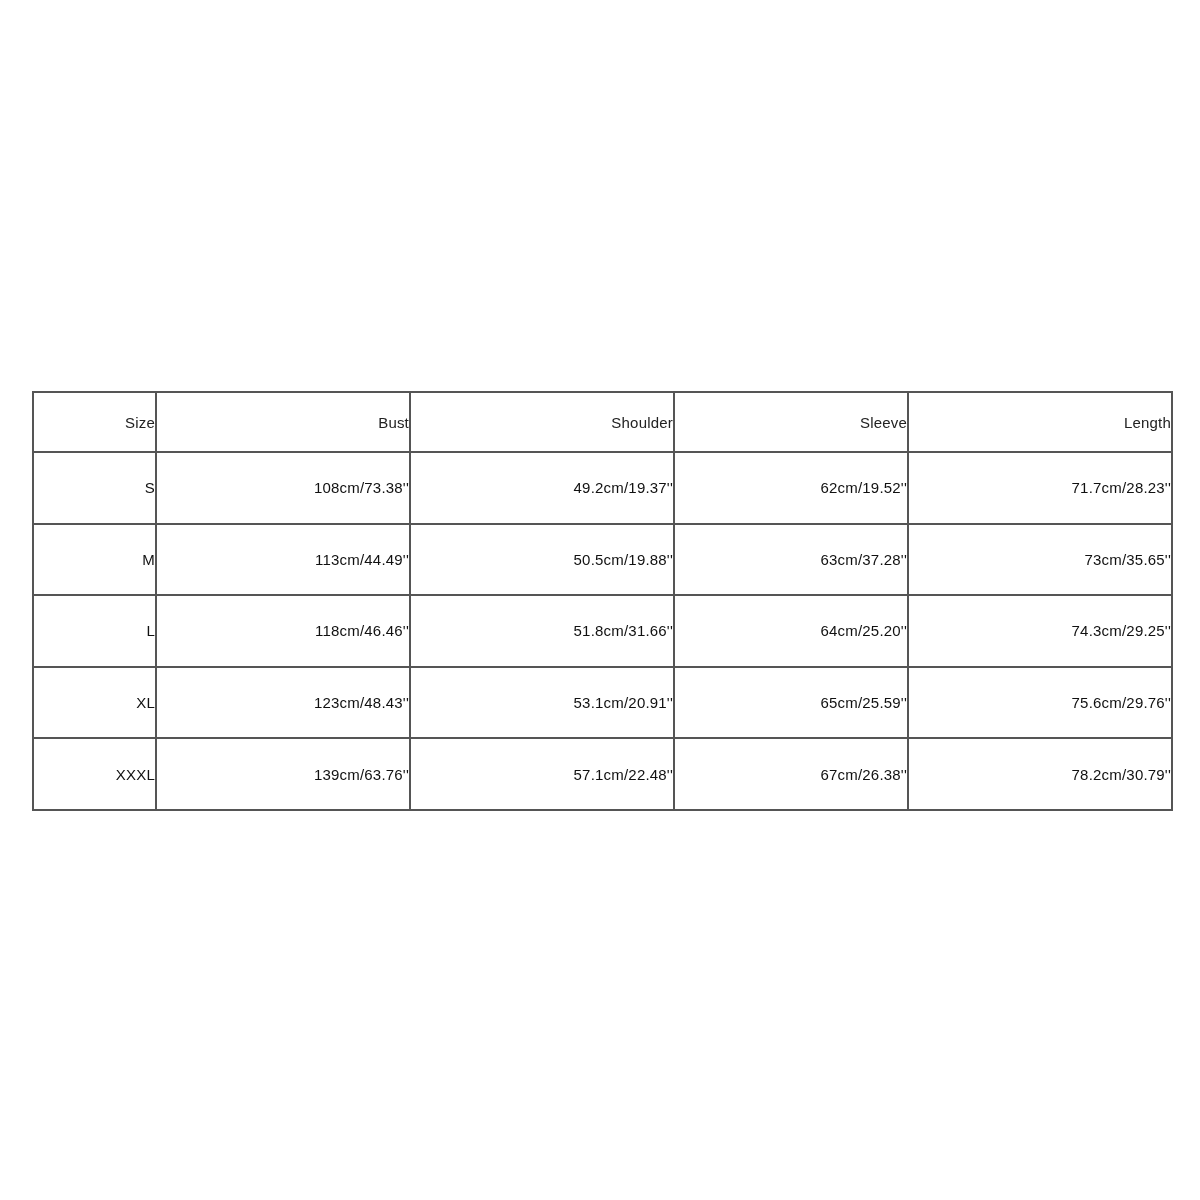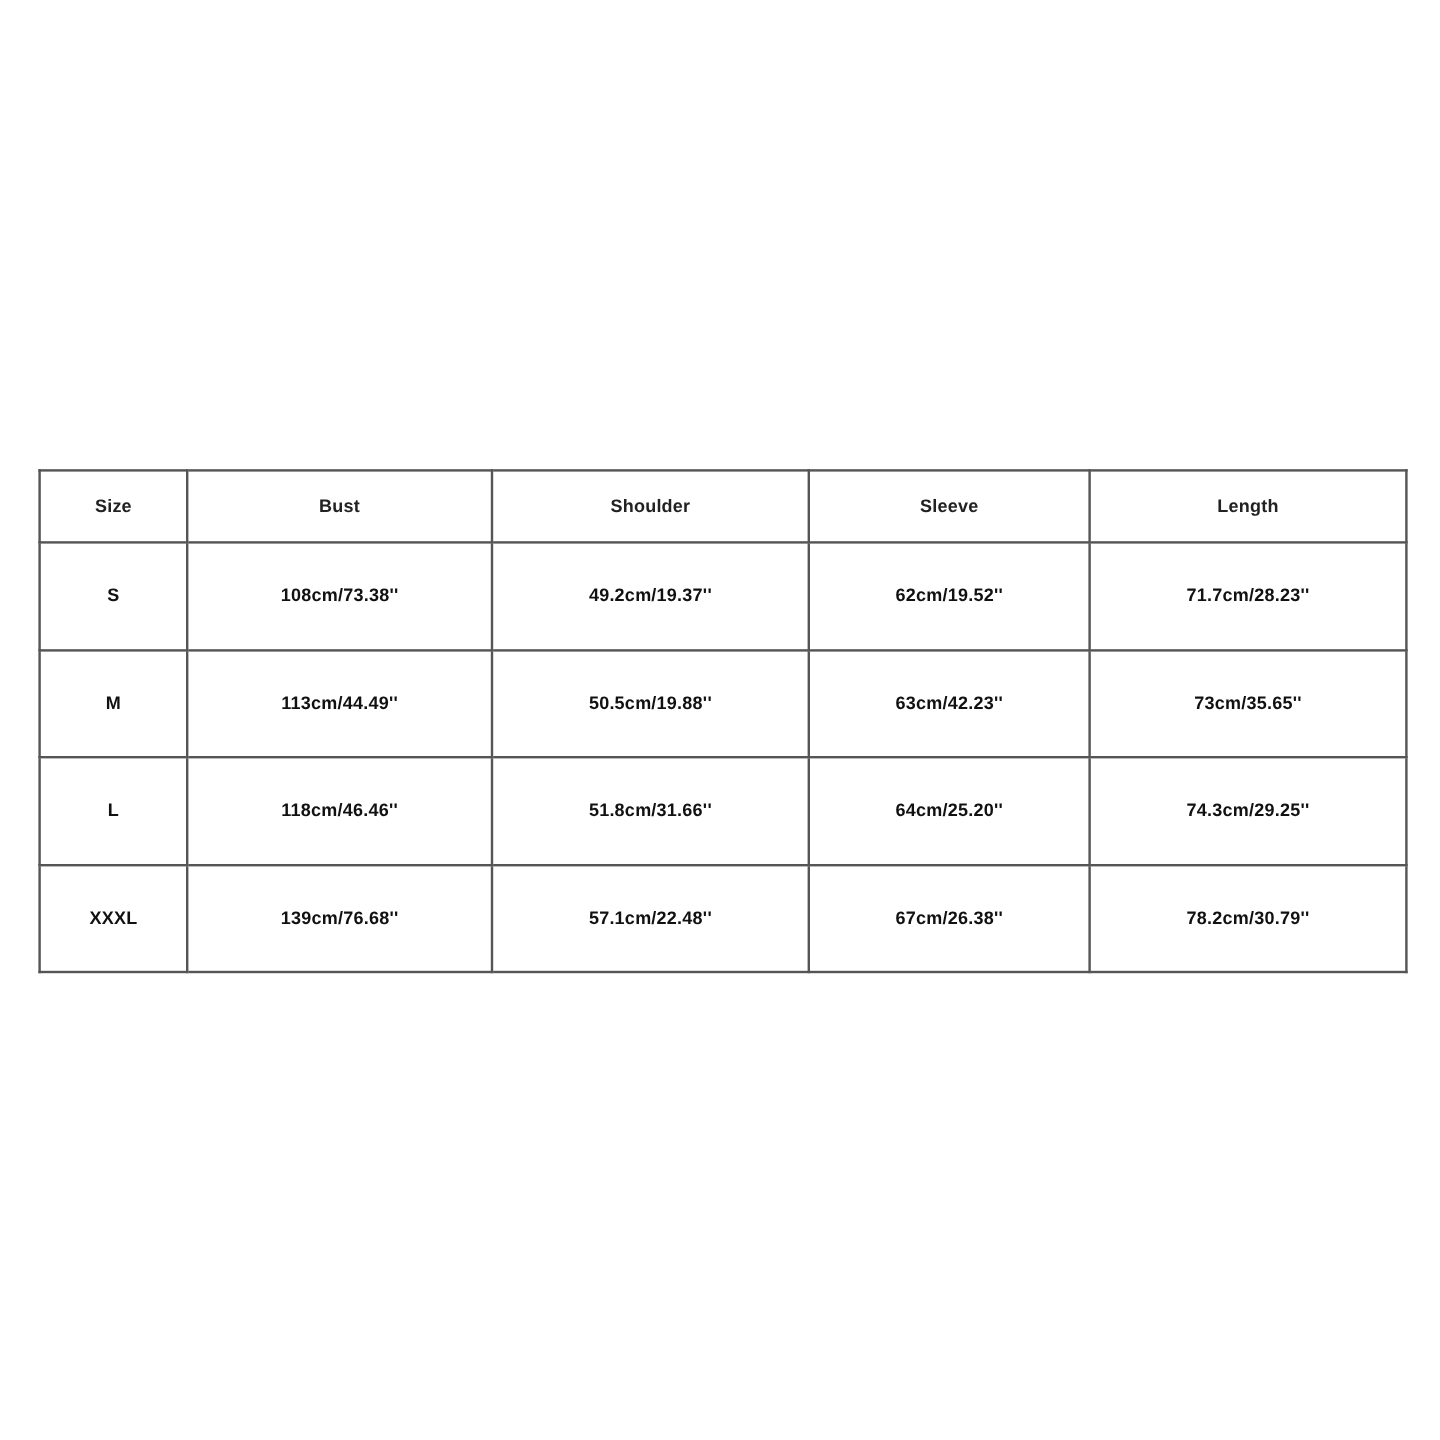--- a/index.html
+++ b/index.html
@@ -9,22 +9,22 @@
       font-family: "Liberation Sans", "DejaVu Sans", sans-serif;
     }
     table.size-chart {
       position: absolute; left: 32px; top: 391px;
       width: 1139px; height: 420px;
       border-collapse: collapse; table-layout: fixed;
       border: 2px solid #555555;
     }
     table.size-chart td, table.size-chart th {
       border: 2px solid #555555;
-      text-align: center; vertical-align: middle;
-      font-size: 15px; font-weight: bold; color: #111111;
+      text-align: right; vertical-align: middle;
+      font-size: 15px; font-weight: normal; color: #111111;
       padding: 0; height: 58px;
       letter-spacing: 0.2px;
     }
     table.size-chart th { color: #222222; }
     col.c0 { width: 123px; }
     col.c1 { width: 254px; }
     col.c2 { width: 264px; }
     col.c3 { width: 234px; }
     col.c4 { width: 264px; }
   </style>
@@ -53,31 +53,38 @@
       <td>S</td>
       <td>108cm/73.38''</td>
       <td>49.2cm/19.37''</td>
       <td>62cm/19.52''</td>
       <td>71.7cm/28.23''</td>
     </tr>
     <tr>
       <td>M</td>
       <td>113cm/44.49''</td>
       <td>50.5cm/19.88''</td>
-      <td>63cm/42.23''</td>
+      <td>63cm/37.28''</td>
       <td>73cm/35.65''</td>
     </tr>
     <tr>
       <td>L</td>
       <td>118cm/46.46''</td>
       <td>51.8cm/31.66''</td>
       <td>64cm/25.20''</td>
       <td>74.3cm/29.25''</td>
     </tr>
     <tr>
+      <td>XL</td>
+      <td>123cm/48.43''</td>
+      <td>53.1cm/20.91''</td>
+      <td>65cm/25.59''</td>
+      <td>75.6cm/29.76''</td>
+    </tr>
+    <tr>
       <td>XXXL</td>
-      <td>139cm/76.68''</td>
+      <td>139cm/63.76''</td>
       <td>57.1cm/22.48''</td>
       <td>67cm/26.38''</td>
       <td>78.2cm/30.79''</td>
     </tr>
   </tbody>
 </table>
 
 </body></html>

